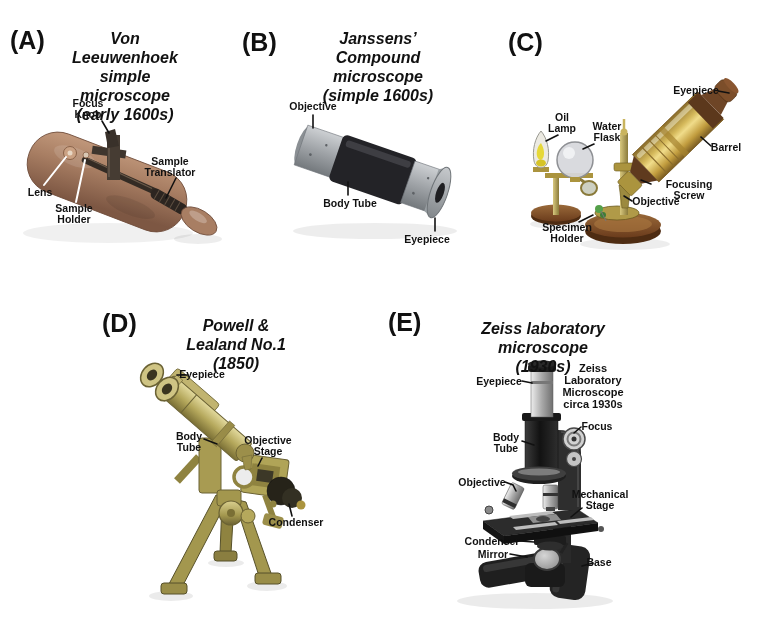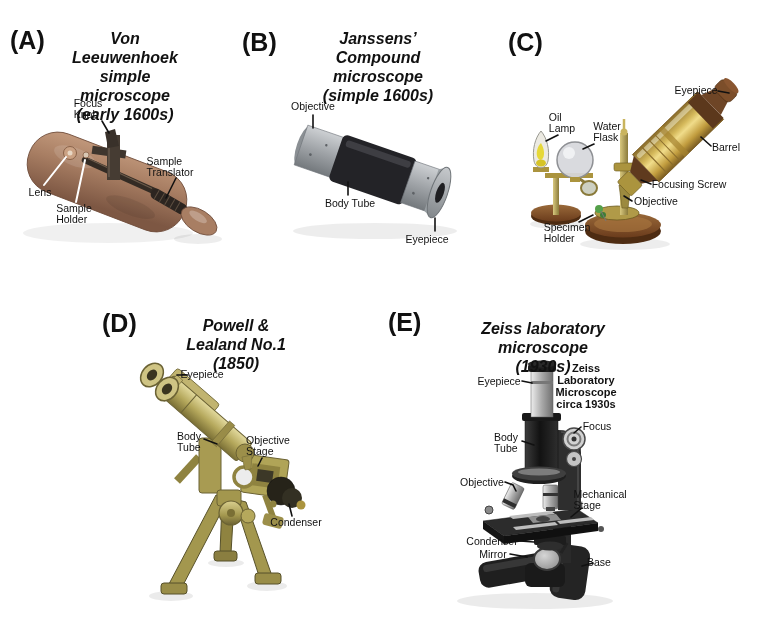--- a/index.html
+++ b/index.html
@@ -5,21 +5,21 @@
   :root{
     --background:#ffffff; --ink:#111111;
   }
   html,body{margin:0;padding:0;}
   body{background:var(--background);font-family:"Liberation Sans","DejaVu Sans",sans-serif;color:var(--ink);}
   .page{position:relative;width:768px;height:630px;background:var(--background);overflow:hidden;}
   .panel{position:absolute;}
   .plet{position:absolute;font-weight:bold;font-size:25px;line-height:1;color:var(--ink);}
   .ptitle{position:absolute;transform:translateX(-50%);text-align:center;font-weight:bold;font-style:italic;
           font-size:16px;line-height:19px;white-space:pre-line;color:var(--ink);}
-  .lbl{position:absolute;transform:translateX(-50%);font-weight:normal;
+  .lbl{position:absolute;transform:translateX(-50%);text-align:center;font-weight:bold;
        font-size:10.5px;line-height:11px;white-space:pre-line;color:var(--ink);}
   .cap{position:absolute;transform:translateX(-50%);text-align:center;font-weight:bold;
        font-size:11px;line-height:12px;white-space:pre-line;color:var(--ink);}
   svg{position:absolute;left:0;top:0;}
   .ld{stroke:var(--ink);stroke-width:1.6;fill:none;stroke-linecap:round;}
   .ldw{stroke:#ffffff;stroke-width:2;fill:none;stroke-linecap:round;}
 </style>
 </head>
 <body>
 
@@ -374,21 +374,21 @@
         <line class="ld" x1="197" y1="203" x2="186" y2="212"></line>
         <line class="ld" x1="135" y1="236" x2="149" y2="237"></line>
         <line class="ld" x1="125" y1="249" x2="142" y2="252"></line>
         <line class="ld" x1="208" y1="258" x2="197" y2="261"></line>
       </g>
     </svg>
     <div class="plet" style="left:3px;top:5px">(E)</div>
     <div class="ptitle" style="left:158px;top:14px">Zeiss laboratory microscope
 (1930s)</div>
     <div class="lbl" style="left:114px;top:71px">Eyepiece</div>
-    <div class="cap" style="left:201px;top:57px">Zeiss
+    <div class="cap" style="left:208px;top:57px">Zeiss
 Laboratory
 Microscope
 circa 1930s</div>
     <div class="lbl" style="left:212px;top:116px">Focus</div>
     <div class="lbl" style="left:121px;top:127px">Body
 Tube</div>
     <div class="lbl" style="left:97px;top:172px">Objective</div>
     <div class="lbl" style="left:215px;top:184px">Mechanical
 Stage</div>
     <div class="lbl" style="left:107px;top:231px">Condenser</div>

